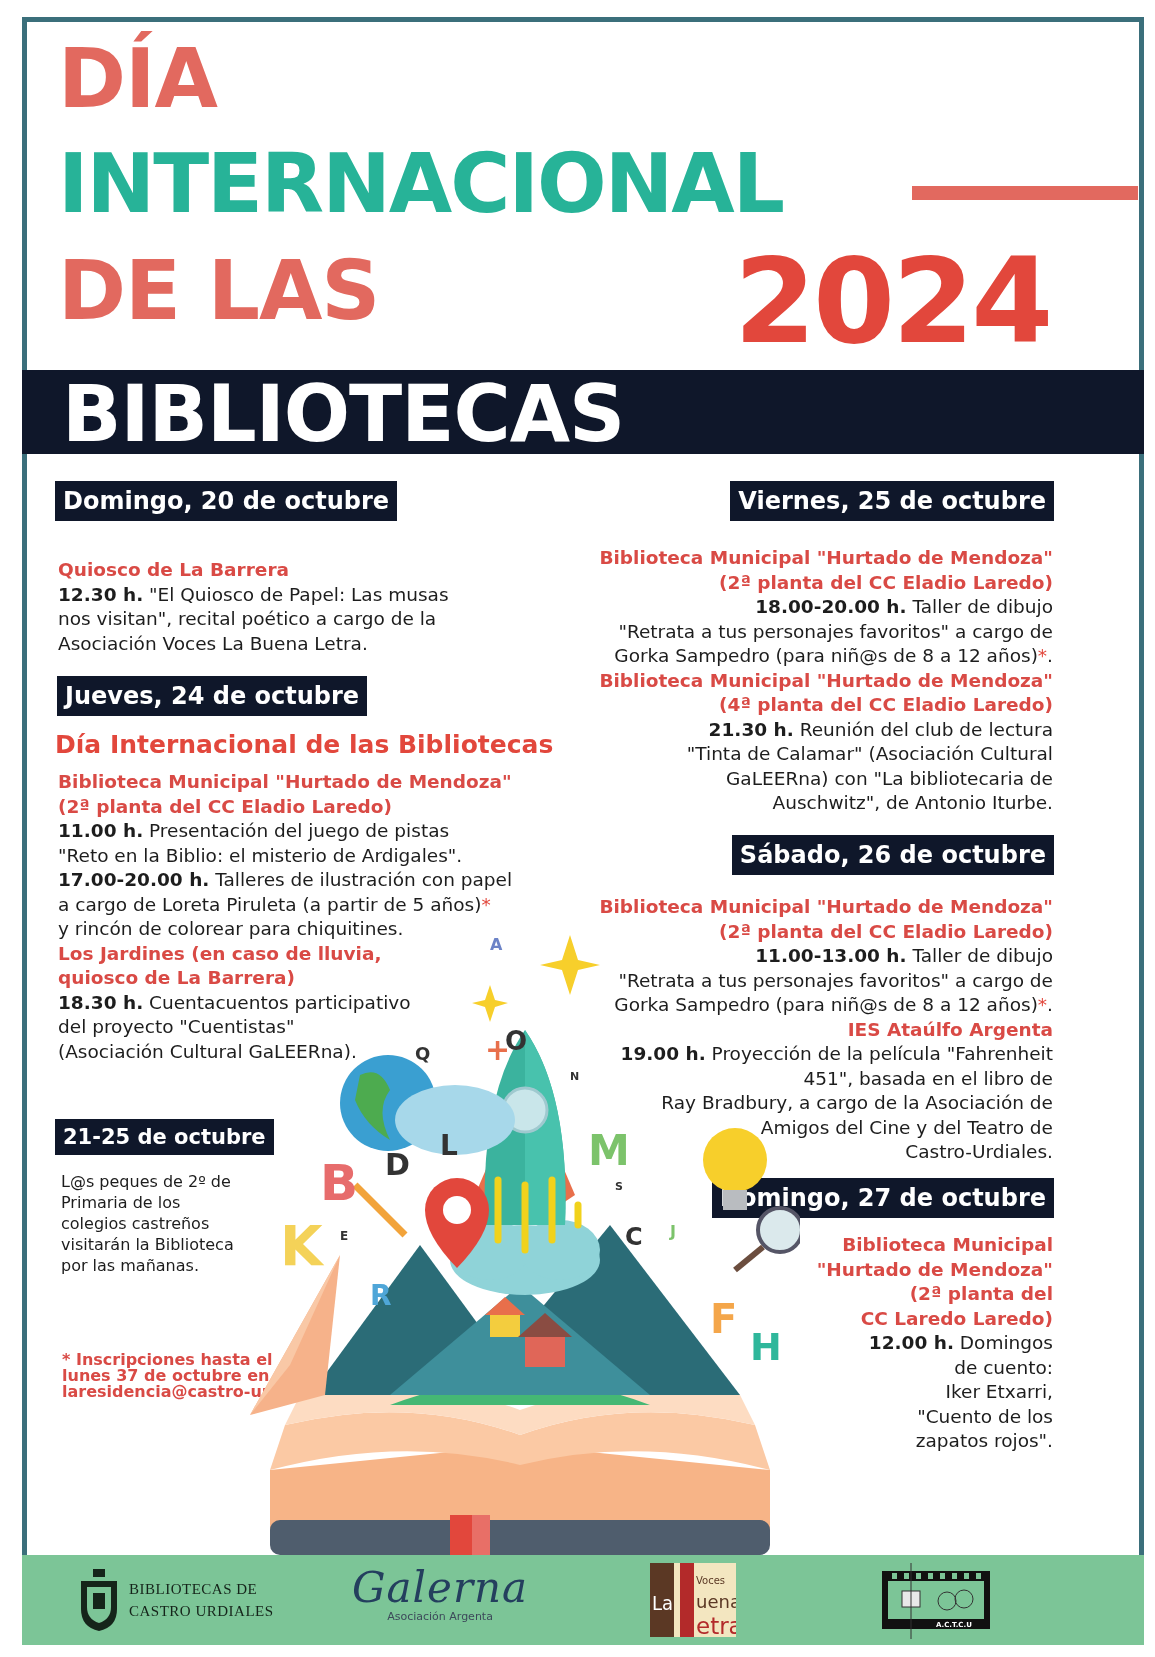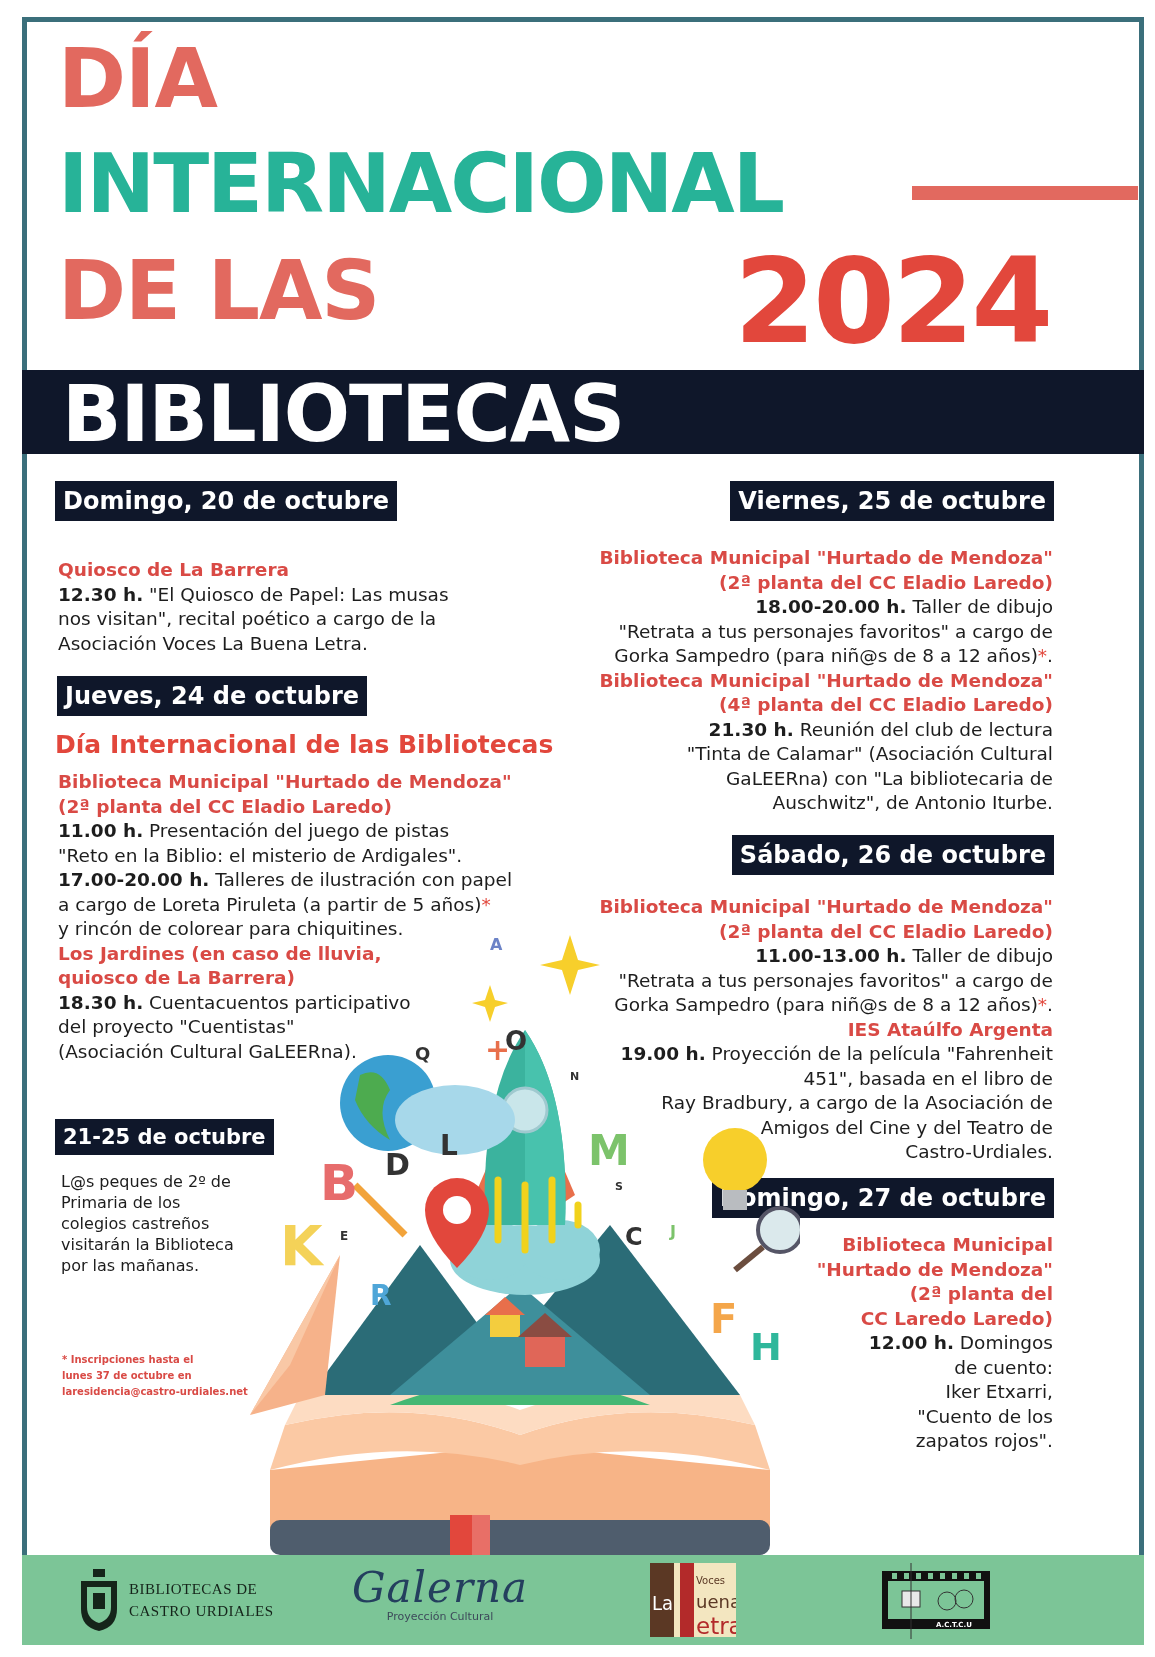--- a/index.html
+++ b/index.html
@@ -24,21 +24,21 @@
 
   .block { position: absolute; font-size: 18.5px; line-height: 24.5px; }
   .block.right { text-align: right; }
   .loc { color: #d94a45; font-weight: bold; display: block; }
   .time { font-weight: bold; }
   .star { color: #e2473c; }
   .line { display: block; }
 
   .sub-heading { position: absolute; left: 55px; top: 730px; font-size: 25px; font-weight: bold; color: #e2473c; white-space: nowrap; }
 
-  .note { position: absolute; left: 62px; top: 1352px; font-size: 10px; line-height: 16px; color: #d94a45; font-weight: bold; }
+  .note { position: absolute; left: 62px; top: 1352px; font-size: 16px; line-height: 16px; color: #d94a45; font-weight: bold; }
 
   .illus { position: absolute; left: 240px; top: 925px; width: 560px; height: 630px; }
 
   .footer { position: absolute; left: 22px; top: 1555px; width: 1122px; height: 90px; background: #7cc597; }
   .logo { position: absolute; }
   .logo-ayto { left: 55px; top: 14px; display: flex; align-items: center; gap: 8px; }
   .crest { width: 44px; height: 62px; }
   .ayto-text { font-family: "Liberation Serif", serif; font-size: 15px; line-height: 22px; color: #15241a; letter-spacing: 0.5px; }
   .logo-galerna { left: 330px; top: 10px; text-align: center; }
   .galerna-word { font-family: "DejaVu Serif", serif; font-style: italic; font-size: 42px; color: #243f5e; line-height: 46px; letter-spacing: 1px; }
@@ -238,21 +238,21 @@
       <path d="M10 18 h24 v20 q0 12 -12 16 q-12 -4 -12 -16 z" fill="#7cc597"></path>
       <rect x="16" y="24" width="12" height="16" fill="#15241a"></rect>
     </svg>
     <div class="ayto-text">
       <span class="line">BIBLIOTECAS DE</span>
       <span class="line">CASTRO URDIALES</span>
     </div>
   </div>
   <div class="logo logo-galerna">
     <div class="galerna-word">Galerna</div>
-    <div class="galerna-sub">Proyección Cultural</div>
+    <div class="galerna-sub">Asociación Argenta</div>
   </div>
   <div class="logo logo-voces">
     <div class="voces-dark"></div>
     <div class="voces-red"></div>
     <span class="voces-la">La</span>
     <span class="voces-small">Voces</span>
     <span class="voces-buena">uena</span>
     <span class="voces-letra">etra</span>
   </div>
   <svg class="logo logo-actcu" viewBox="0 0 108 76">

